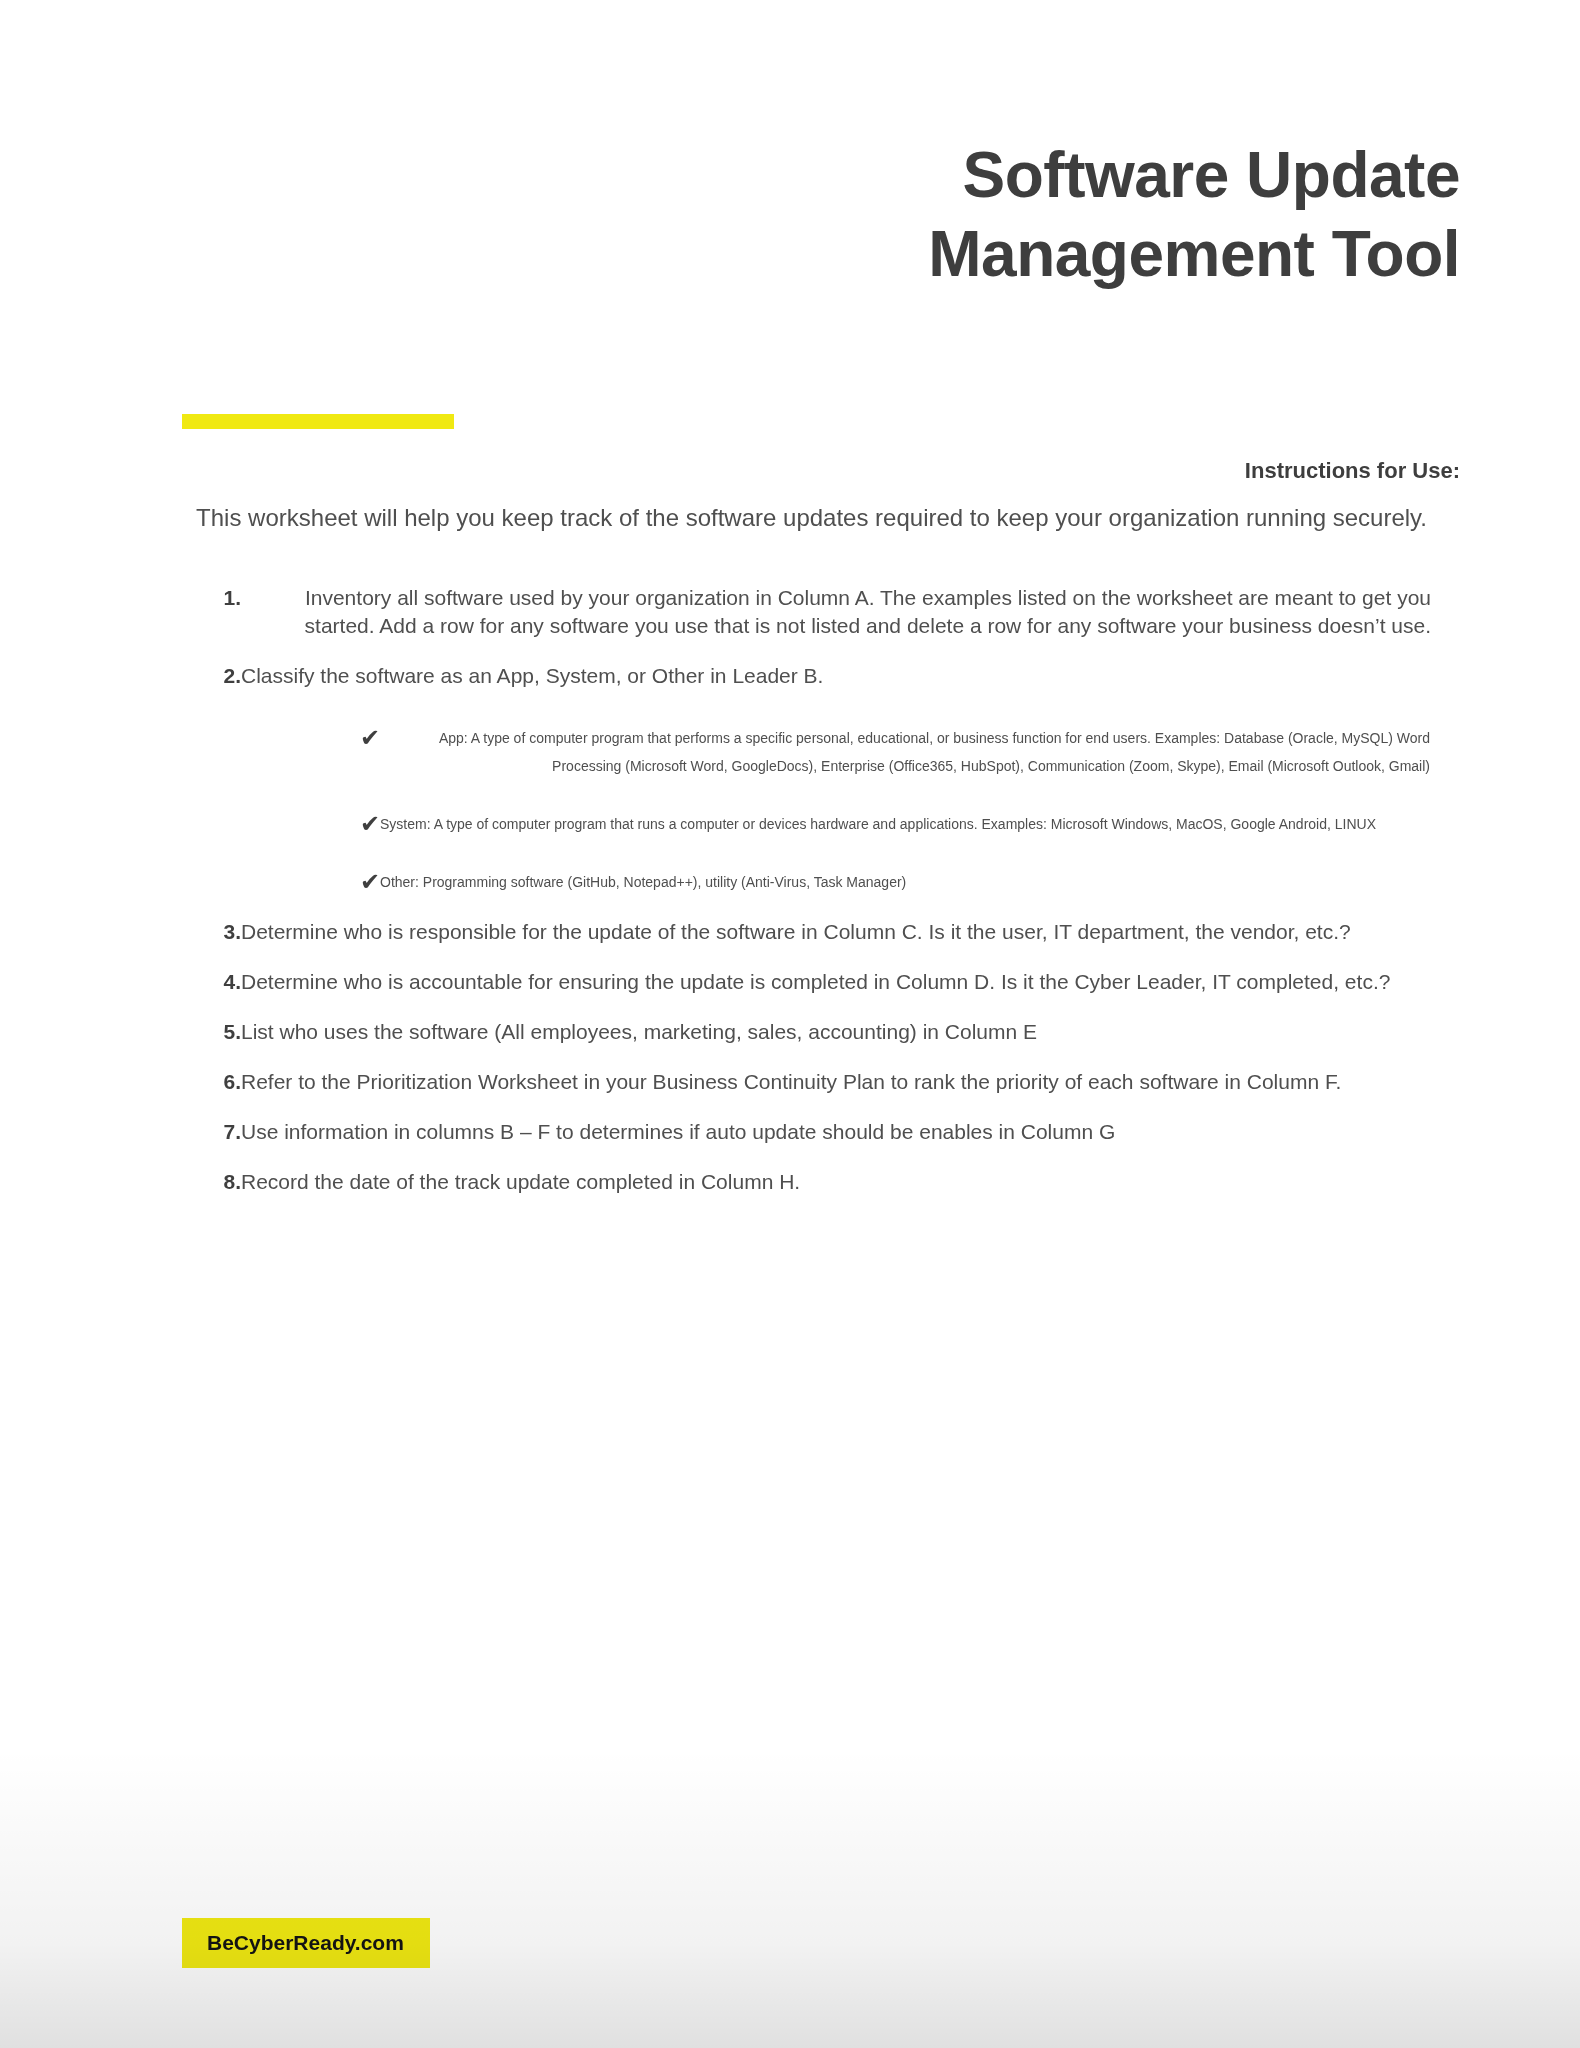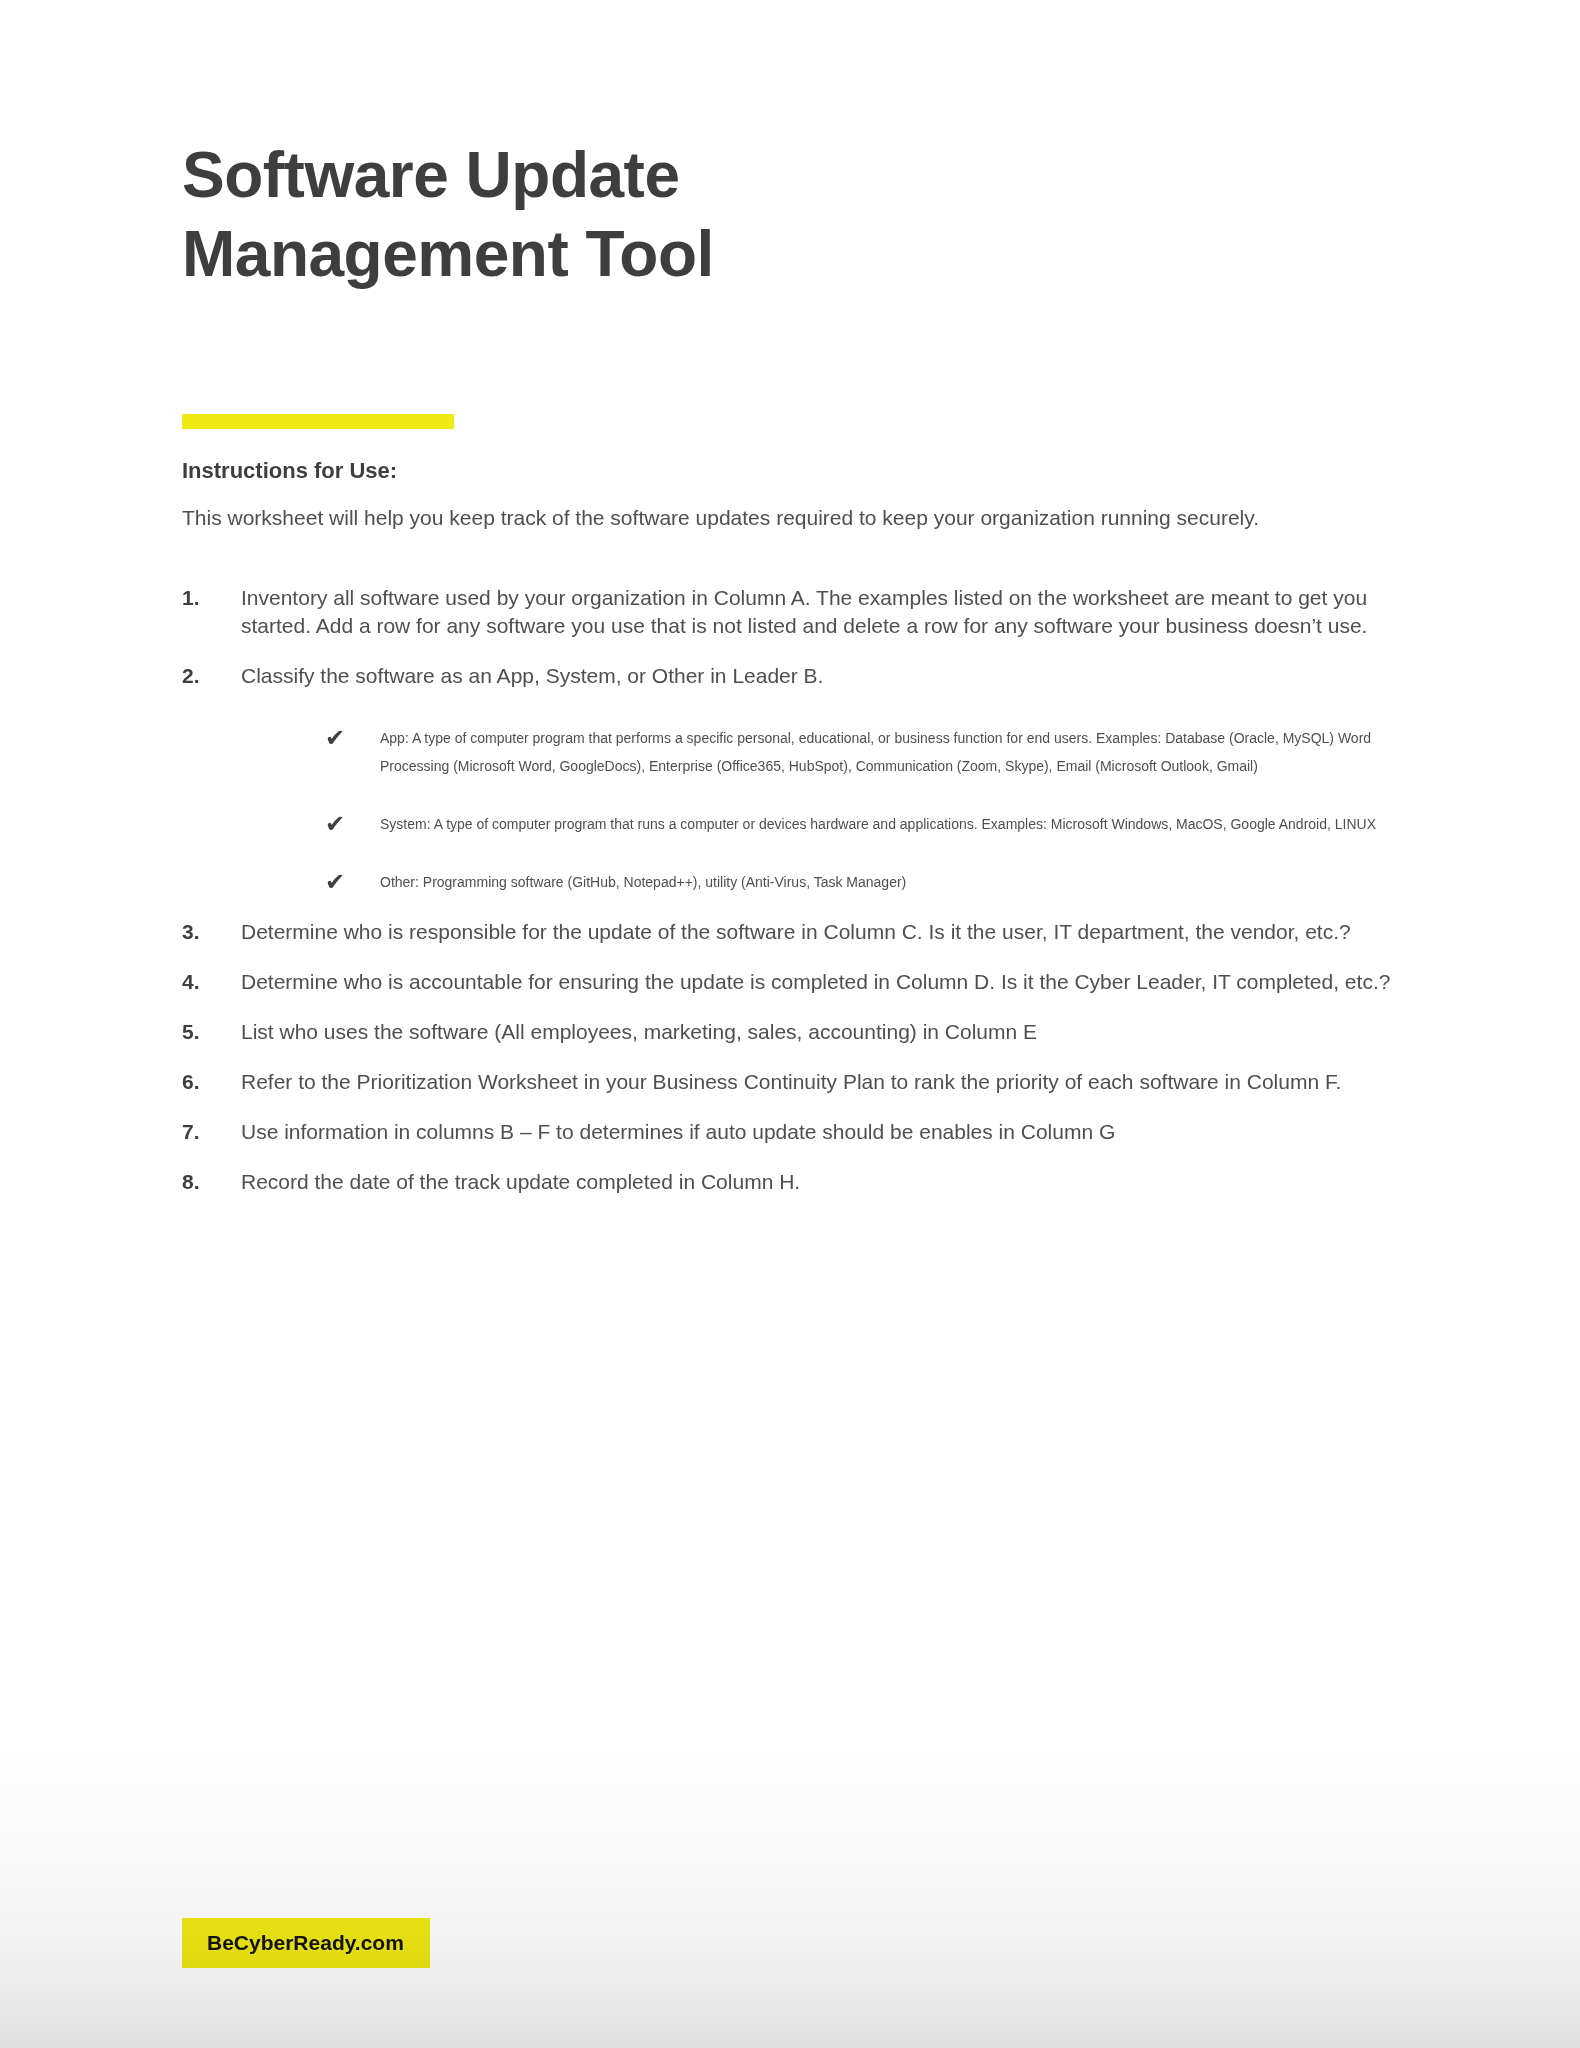--- a/index.html
+++ b/index.html
@@ -1,15 +1,15 @@
 <!DOCTYPE html>
 <html><head>
 <meta charset="utf-8">
 <style>
-  * { margin:0; padding:0; box-sizing:border-box; }
+  * { margin:0; padding:0; box-sizing:border-box;text-align:right; }
   html,body { background:#ffffff; }
   body { font-family:"Liberation Sans", sans-serif; }
 
   .page {
     position:relative;
     width:1580px;
     height:2048px;
     background:#ffffff;
     overflow:hidden;
   }
@@ -40,21 +40,21 @@
   .section-heading {
     margin-top:23px;
     font-size:22px;
     line-height:38px;
     font-weight:bold;
     color:#3e3e3e;
   }
 
   .intro {
     margin-top:14px;
-    font-size:21px;
+    font-size:24px;
     line-height:28px;
     color:#4f4f4f;
     max-width:1245px;
   }
 
   .steps { margin-top:52px; }
 
   .step {
     display:flex;
     align-items:flex-start;

